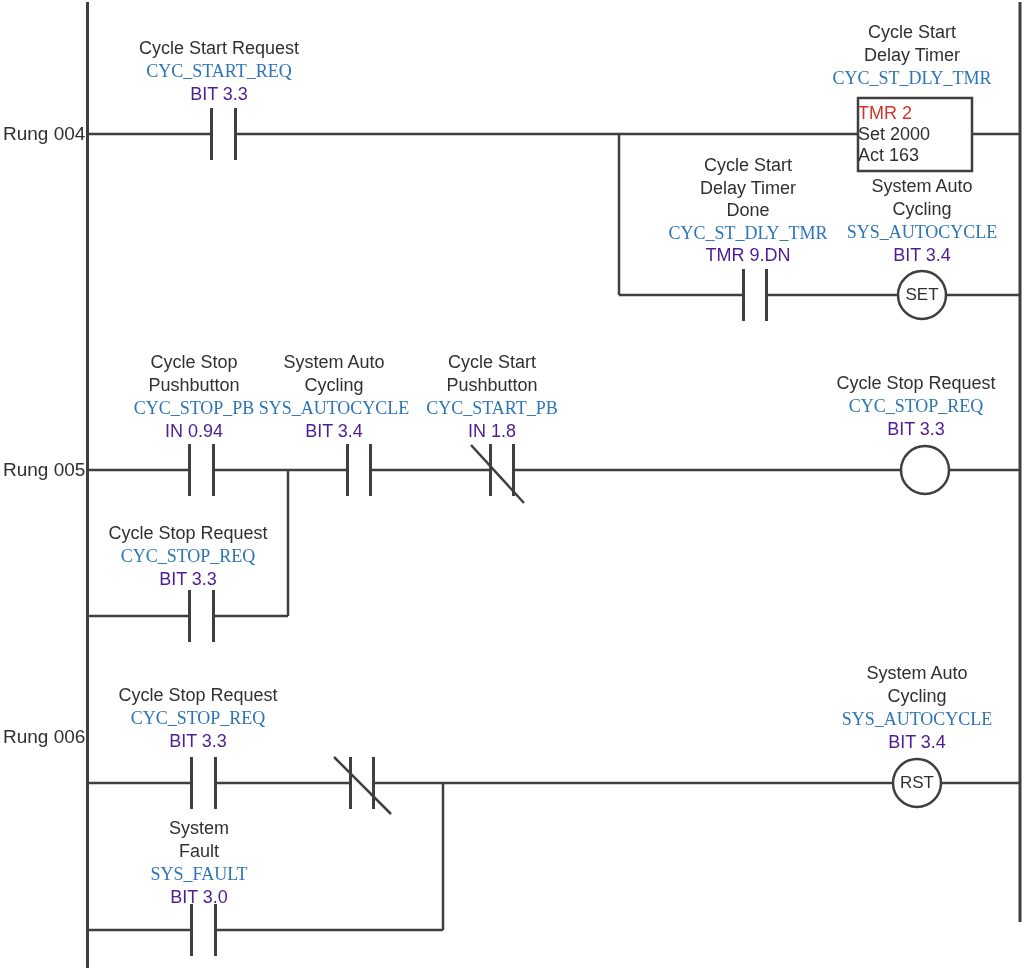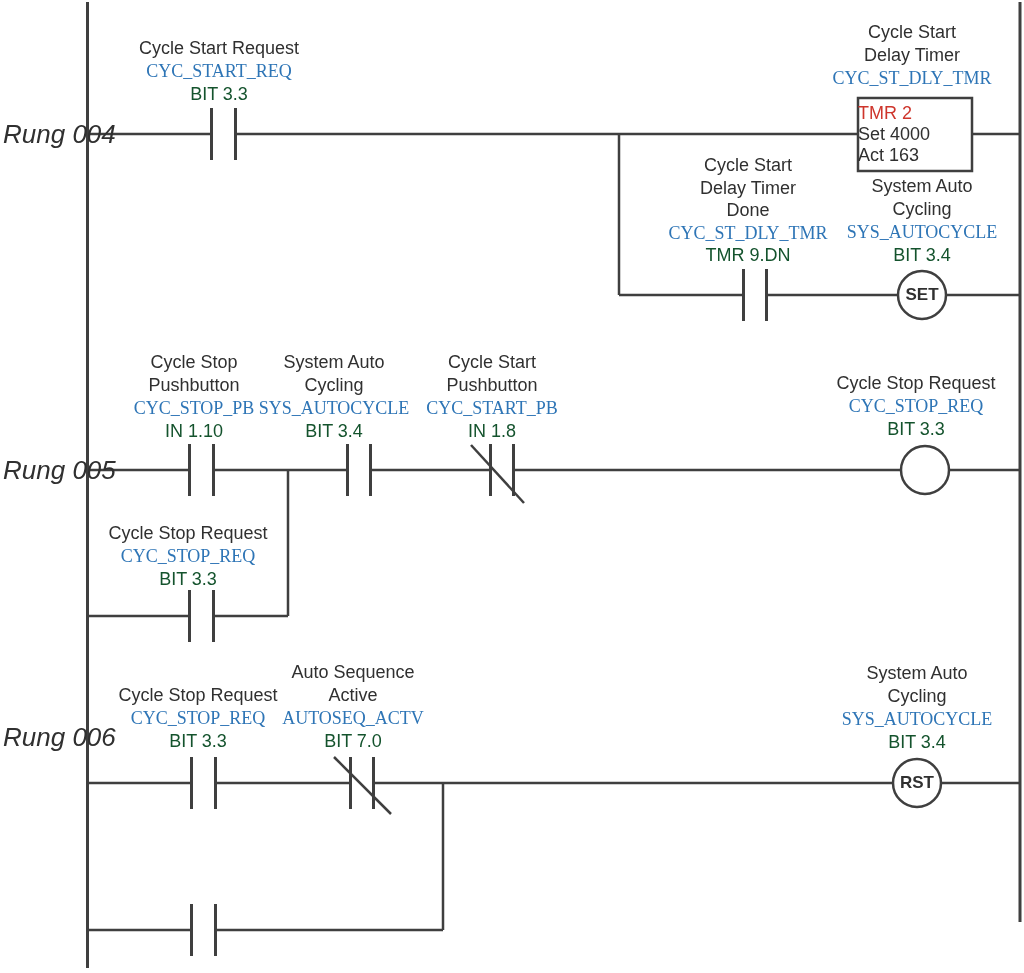--- a/index.html
+++ b/index.html
@@ -6,34 +6,33 @@
   #stage{
     position:relative;width:1024px;height:973px;background:#ffffff;
     font-family:"Liberation Sans", sans-serif;overflow:hidden;
   }
   #wires{position:absolute;left:0;top:0;width:1024px;height:973px;}
   .lbl{
     position:absolute;transform:translateX(-50%);text-align:center;
     white-space:nowrap;font-size:18px;line-height:23px;color:#303030;
   }
   .lbl .tag{color:#2E75B6;font-family:Liberation Serif, serif;}
-  .lbl .addr{color:#14532d;text-align:center;}
+  .lbl .addr{color:#4c1d95;text-align:center;}
   .rung-label{
-    position:absolute;left:3px;font-size:26px;line-height:22px;color:#303030;
+    position:absolute;left:3px;font-size:19px;line-height:22px;color:#303030;
     white-space:nowrap;
-    font-style:italic;
   }
   .timer-text{
     position:absolute;left:858px;top:103px;width:114px;text-align:left;
     font-size:18px;line-height:21px;color:#303030;
   }
   .timer-text .tname{color:#CE352C;}
   .coil-txt{
     position:absolute;transform:translateX(-50%);font-size:17px;line-height:22px;
-    color:#303030;white-space:nowrap;font-weight:bold;
+    color:#303030;white-space:nowrap;
   }
 </style>
 </head>
 <body>
 
 <div id="stage">
 
   <svg id="wires" viewBox="0 0 1024 973" fill="none" stroke="#3F3F3F" stroke-width="2.5">
 
     <line x1="87.5" y1="2" x2="87.5" y2="968" stroke-width="3"></line>
@@ -133,21 +132,21 @@
   </div>
 
   <div class="lbl" style="left:912px;top:21px">
     <div>Cycle Start</div>
     <div>Delay Timer</div>
     <div class="tag">CYC_ST_DLY_TMR</div>
   </div>
 
   <div class="timer-text">
     <div class="tname">TMR 2</div>
-    <div>Set 4000</div>
+    <div>Set 2000</div>
     <div>Act 163</div>
   </div>
 
   <div class="lbl" style="left:748px;top:154px;line-height:22.5px">
     <div>Cycle Start</div>
     <div>Delay Timer</div>
     <div>Done</div>
     <div class="tag">CYC_ST_DLY_TMR</div>
     <div class="addr">TMR 9.DN</div>
   </div>
@@ -157,21 +156,21 @@
     <div>Cycling</div>
     <div class="tag">SYS_AUTOCYCLE</div>
     <div class="addr">BIT 3.4</div>
   </div>
   <div class="coil-txt" style="left:922px;top:284px">SET</div>
 
   <div class="lbl" style="left:194px;top:351px">
     <div>Cycle Stop</div>
     <div>Pushbutton</div>
     <div class="tag">CYC_STOP_PB</div>
-    <div class="addr">IN 1.10</div>
+    <div class="addr">IN 0.94</div>
   </div>
 
   <div class="lbl" style="left:334px;top:351px">
     <div>System Auto</div>
     <div>Cycling</div>
     <div class="tag">SYS_AUTOCYCLE</div>
     <div class="addr">BIT 3.4</div>
   </div>
 
   <div class="lbl" style="left:492px;top:351px">
@@ -192,29 +191,29 @@
     <div class="tag">CYC_STOP_REQ</div>
     <div class="addr">BIT 3.3</div>
   </div>
 
   <div class="lbl" style="left:198px;top:684px">
     <div>Cycle Stop Request</div>
     <div class="tag">CYC_STOP_REQ</div>
     <div class="addr">BIT 3.3</div>
   </div>
 
-  <div class="lbl" style="left:353px;top:661px">
-    <div>Auto Sequence</div>
-    <div>Active</div>
-    <div class="tag">AUTOSEQ_ACTV</div>
-    <div class="addr">BIT 7.0</div>
-  </div>
 
   <div class="lbl" style="left:917px;top:662px">
     <div>System Auto</div>
     <div>Cycling</div>
     <div class="tag">SYS_AUTOCYCLE</div>
     <div class="addr">BIT 3.4</div>
   </div>
   <div class="coil-txt" style="left:917px;top:772px">RST</div>
 
+  <div class="lbl" style="left:199px;top:817px">
+    <div>System</div>
+    <div>Fault</div>
+    <div class="tag">SYS_FAULT</div>
+    <div class="addr">BIT 3.0</div>
+  </div>
 
 </div>
 
 </body></html>

